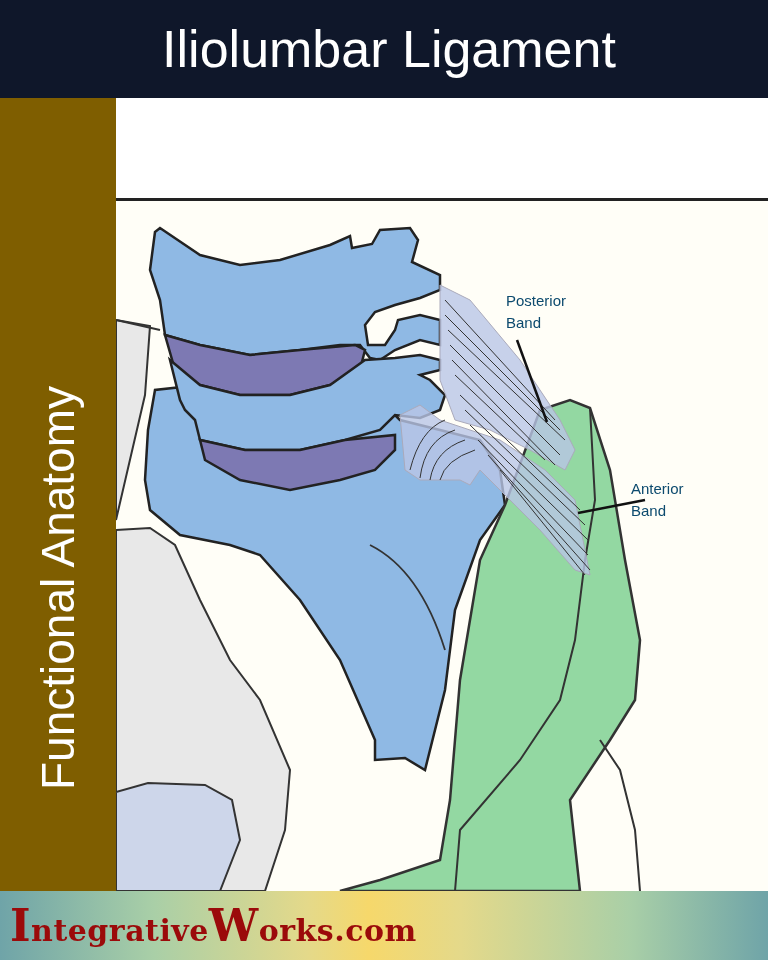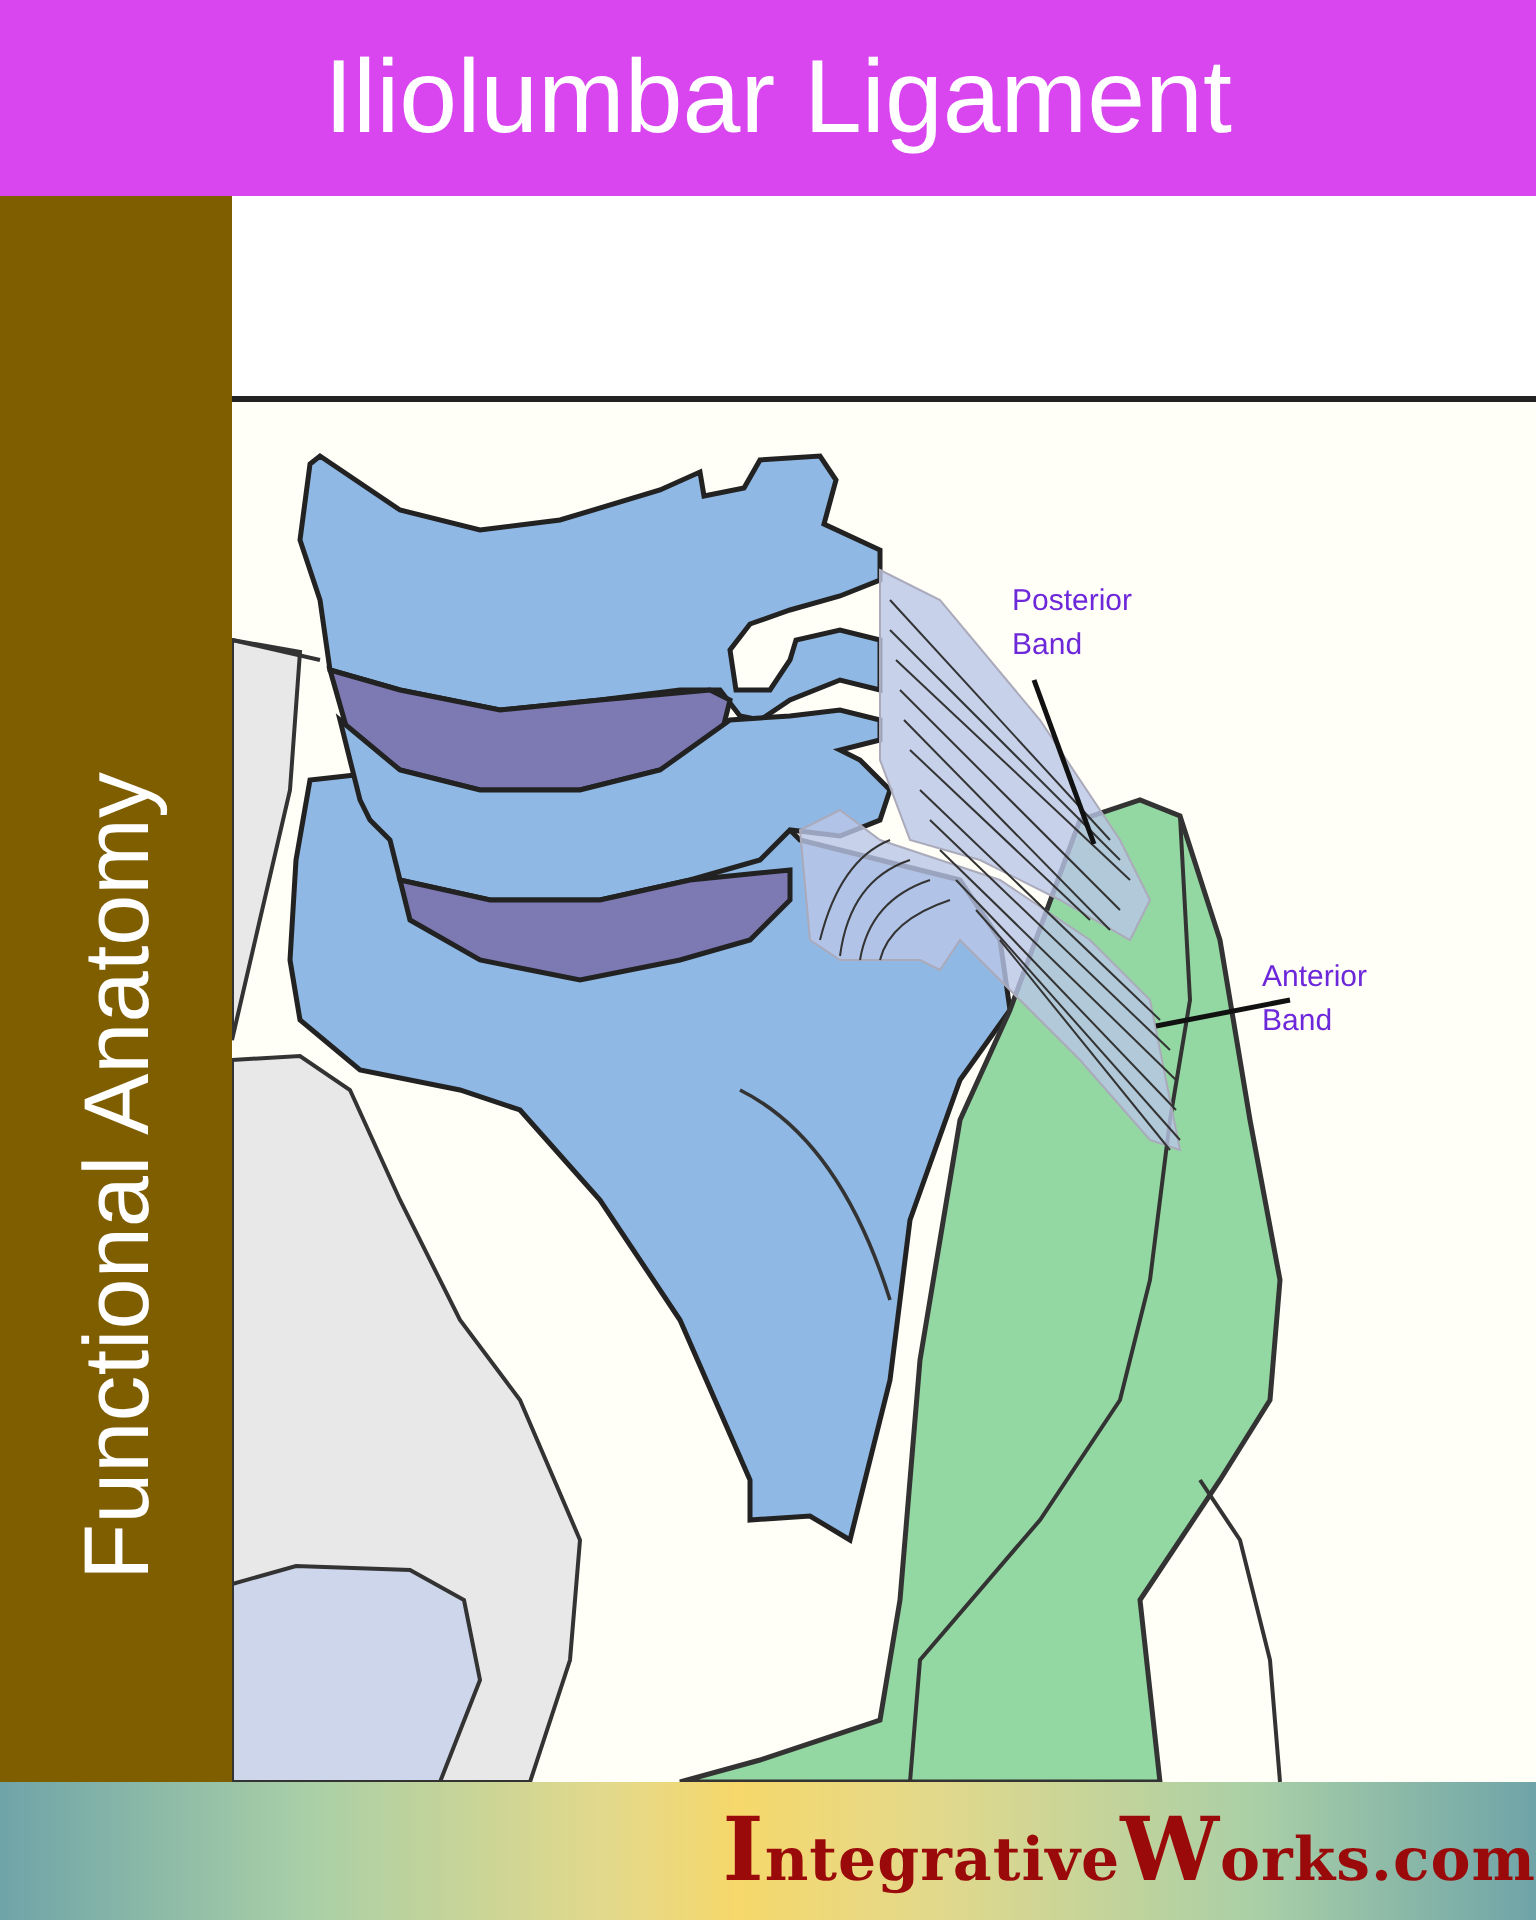--- a/index.html
+++ b/index.html
@@ -1,27 +1,27 @@
 <!DOCTYPE html>
 <html><head>
 <meta charset="utf-8">
 <style>
   html,body{margin:0;padding:0;}
   body{width:768px;height:960px;position:relative;overflow:hidden;background:#fffef7;font-family:"Liberation Sans",sans-serif;}
-  .header{position:absolute;left:0;top:0;width:768px;height:98px;background:#d946ef;display:flex;align-items:center;justify-content:center;}
+  .header{position:absolute;left:0;top:0;width:768px;height:98px;background:#0f172a;display:flex;align-items:center;justify-content:center;}
   .header h1{margin:0;color:#fff;font-weight:400;font-size:52px;letter-spacing:0;padding-left:10px;font-family:"Liberation Sans",sans-serif;}
   .sidebar{position:absolute;left:0;top:98px;width:116px;height:793px;background:#7f5e00;}
   .sidebar-text{position:absolute;left:58px;top:490px;transform:translate(-50%,-50%) rotate(-90deg);color:#fff;font-size:46px;white-space:nowrap;font-family:"Liberation Sans",sans-serif;}
   .white-band{position:absolute;left:116px;top:98px;width:652px;height:102px;background:#fff;}
   .rule{position:absolute;left:116px;top:198px;width:652px;height:3px;background:#222;}
   .figure{position:absolute;left:116px;top:201px;width:652px;height:690px;background:#fffef7;overflow:hidden;}
-  .footer{position:absolute;left:0;top:891px;width:768px;height:69px;background:linear-gradient(90deg,#6fa4a8 0%,#a9cfa7 20%,#e4d98a 40%,#f6d86b 48%,#e4d98a 60%,#a9cfa7 82%,#6fa4a8 100%);display:flex;align-items:center;justify-content:flex-end;}
+  .footer{position:absolute;left:0;top:891px;width:768px;height:69px;background:linear-gradient(90deg,#6fa4a8 0%,#a9cfa7 20%,#e4d98a 40%,#f6d86b 48%,#e4d98a 60%,#a9cfa7 82%,#6fa4a8 100%);display:flex;align-items:center;justify-content:flex-start;}
   .brand{font-family:"DejaVu Serif","Liberation Serif",serif;font-weight:900;color:#9b0a0a;font-size:30px;letter-spacing:0.5px;padding-left:10px;}
   .brand .cap{font-size:44px;}
-  .label{position:absolute;font-size:15px;color:#6d28d9;line-height:22px;font-family:"Liberation Sans",sans-serif;}
+  .label{position:absolute;font-size:15px;color:#0c4a6e;line-height:22px;font-family:"Liberation Sans",sans-serif;}
 </style>
 </head>
 <body>
 
 <div class="header">
   <h1>Iliolumbar Ligament</h1>
 </div>
 
 <div class="sidebar">
   <div class="sidebar-text">Functional Anatomy</div>

